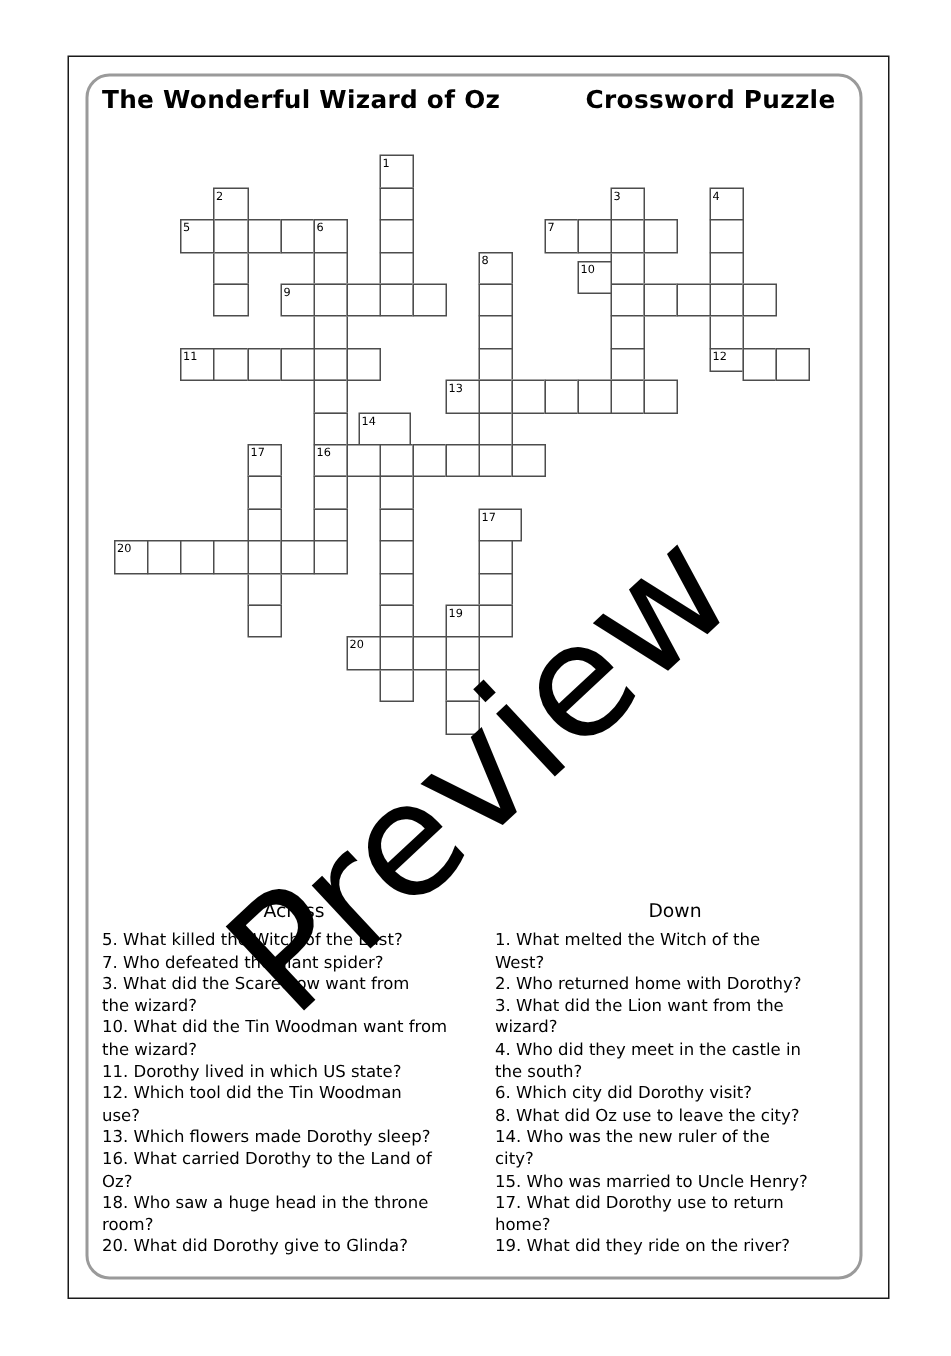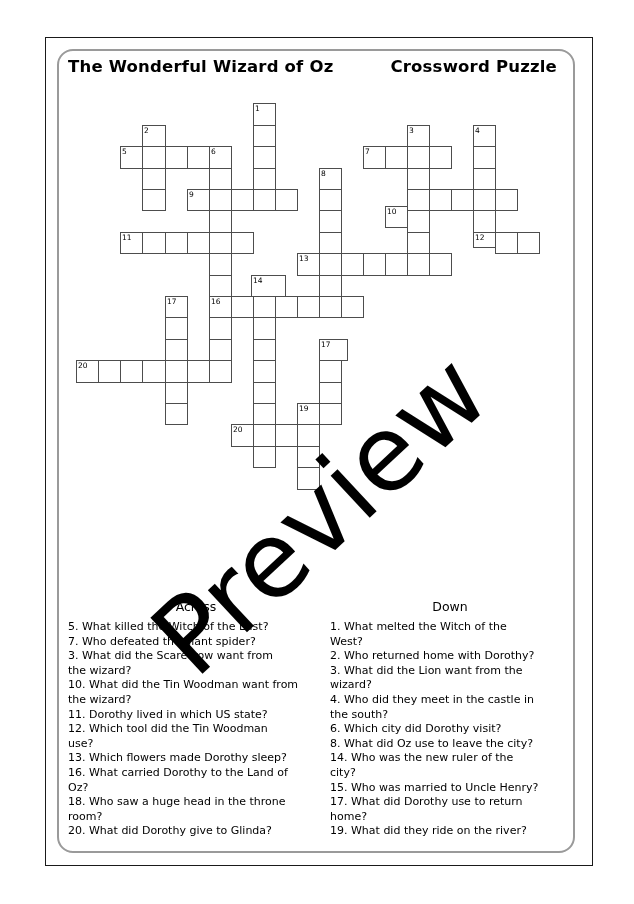--- a/index.html
+++ b/index.html
@@ -123,21 +123,21 @@
     <div class="grid-cell" style="left: 319px; top: 210px; width: 23px; height: 23px; border-color: rgb(77, 77, 77);"></div>
     <div class="grid-cell" style="left: 319px; top: 232px; width: 23px; height: 22px; border-color: rgb(77, 77, 77);"></div>
     <div class="grid-cell" style="left: 319px; top: 253px; width: 23px; height: 23px; border-color: rgb(77, 77, 77);"></div>
     <div class="grid-cell" style="left: 319px; top: 275px; width: 23px; height: 22px; border-color: rgb(77, 77, 77);"></div>
     <div class="grid-cell" style="left: 319px; top: 296px; width: 23px; height: 22px; border-color: rgb(77, 77, 77);"></div>
     <div class="grid-cell" style="left: 187px; top: 189px; width: 23px; height: 22px; border-color: rgb(77, 77, 77);">
       <span class="cell-num">9</span>
     </div>
     <div class="grid-cell" style="left: 231px; top: 189px; width: 23px; height: 22px; border-color: rgb(77, 77, 77);"></div>
     <div class="grid-cell" style="left: 275px; top: 189px; width: 23px; height: 22px; border-color: rgb(77, 77, 77);"></div>
-    <div class="grid-cell" style="left: 385px; top: 206px; width: 23px; height: 22px; border-color: rgb(77, 77, 77);">
+    <div class="grid-cell" style="left: 385px; top: 174px; width: 23px; height: 22px; border-color: rgb(77, 77, 77);">
       <span class="cell-num">10</span>
     </div>
     <div class="grid-cell" style="left: 429px; top: 189px; width: 23px; height: 22px; border-color: rgb(77, 77, 77);"></div>
     <div class="grid-cell" style="left: 451px; top: 189px; width: 23px; height: 22px; border-color: rgb(77, 77, 77);"></div>
     <div class="grid-cell" style="left: 495px; top: 189px; width: 23px; height: 22px; border-color: rgb(77, 77, 77);"></div>
     <div class="grid-cell" style="left: 120px; top: 232px; width: 36px; height: 22px; border-color: rgb(77, 77, 77);">
       <span class="cell-num">11</span>
     </div>
     <div class="grid-cell" style="left: 142px; top: 232px; width: 24px; height: 22px; border-color: rgb(77, 77, 77);"></div>
     <div class="grid-cell" style="left: 165px; top: 232px; width: 23px; height: 22px; border-color: rgb(77, 77, 77);"></div>
@@ -145,21 +145,21 @@
     <div class="grid-cell" style="left: 231px; top: 232px; width: 23px; height: 22px; border-color: rgb(77, 77, 77);"></div>
     <div class="grid-cell" style="left: 495px; top: 232px; width: 23px; height: 22px; border-color: rgb(77, 77, 77);"></div>
     <div class="grid-cell" style="left: 517px; top: 232px; width: 23px; height: 22px; border-color: rgb(77, 77, 77);"></div>
     <div class="grid-cell" style="left: 297px; top: 253px; width: 23px; height: 23px; border-color: rgb(77, 77, 77);">
       <span class="cell-num">13</span>
     </div>
     <div class="grid-cell" style="left: 341px; top: 253px; width: 23px; height: 23px; border-color: rgb(77, 77, 77);"></div>
     <div class="grid-cell" style="left: 363px; top: 253px; width: 23px; height: 23px; border-color: rgb(77, 77, 77);"></div>
     <div class="grid-cell" style="left: 385px; top: 253px; width: 23px; height: 23px; border-color: rgb(77, 77, 77);"></div>
     <div class="grid-cell" style="left: 429px; top: 253px; width: 23px; height: 23px; border-color: rgb(77, 77, 77);"></div>
-    <div class="grid-cell" style="left: 251px; top: 275px; width: 35px; height: 22px; border-color: rgb(77, 77, 77);">
+    <div class="grid-cell" style="left: 239px; top: 275px; width: 35px; height: 22px; border-color: rgb(77, 77, 77);">
       <span class="cell-num">14</span>
     </div>
     <div class="grid-cell" style="left: 253px; top: 296px; width: 23px; height: 22px; border-color: rgb(77, 77, 77);"></div>
     <div class="grid-cell" style="left: 253px; top: 317px; width: 23px; height: 23px; border-color: rgb(77, 77, 77);"></div>
     <div class="grid-cell" style="left: 253px; top: 339px; width: 23px; height: 22px; border-color: rgb(77, 77, 77);"></div>
     <div class="grid-cell" style="left: 253px; top: 360px; width: 23px; height: 23px; border-color: rgb(77, 77, 77);"></div>
     <div class="grid-cell" style="left: 253px; top: 382px; width: 23px; height: 22px; border-color: rgb(77, 77, 77);"></div>
     <div class="grid-cell" style="left: 253px; top: 403px; width: 23px; height: 22px; border-color: rgb(77, 77, 77);"></div>
     <div class="grid-cell" style="left: 253px; top: 424px; width: 23px; height: 23px; border-color: rgb(77, 77, 77);"></div>
     <div class="grid-cell" style="left: 253px; top: 446px; width: 23px; height: 22px; border-color: rgb(77, 77, 77);"></div>

